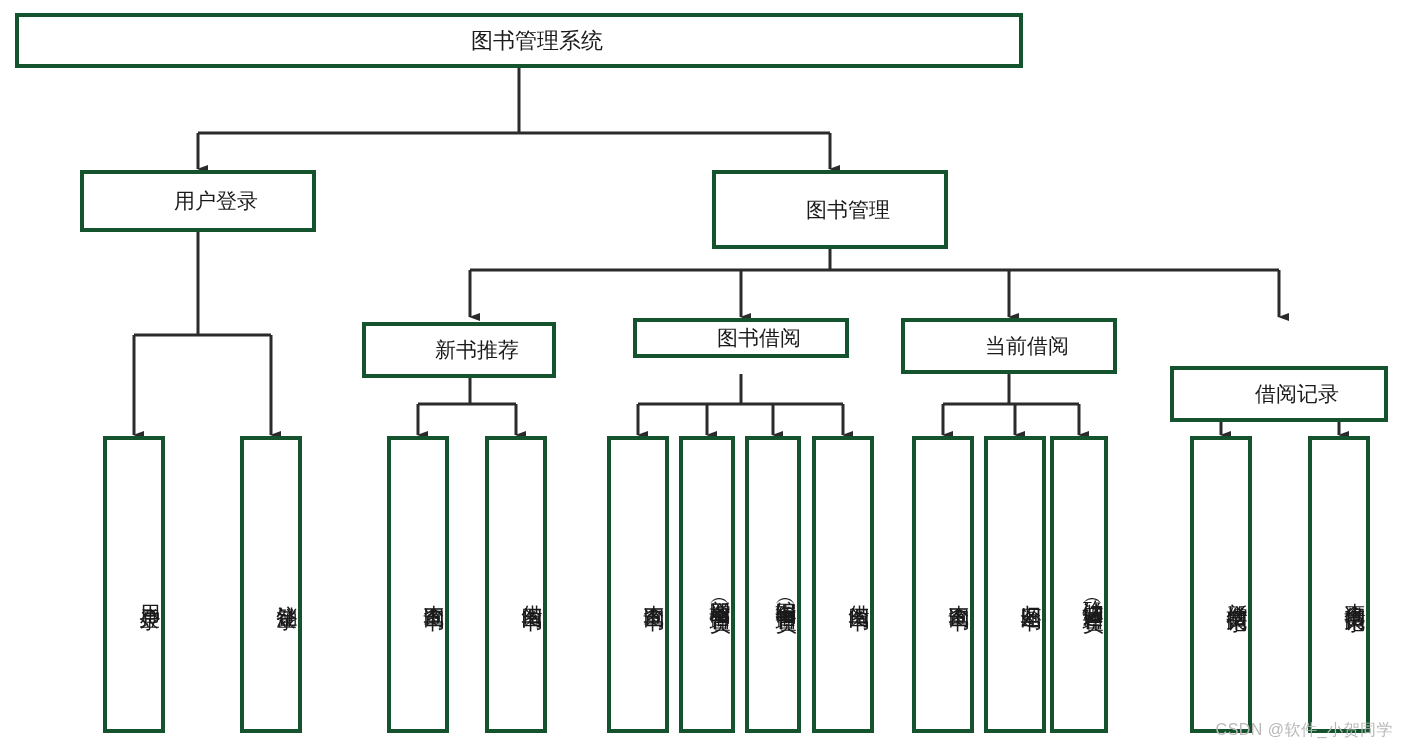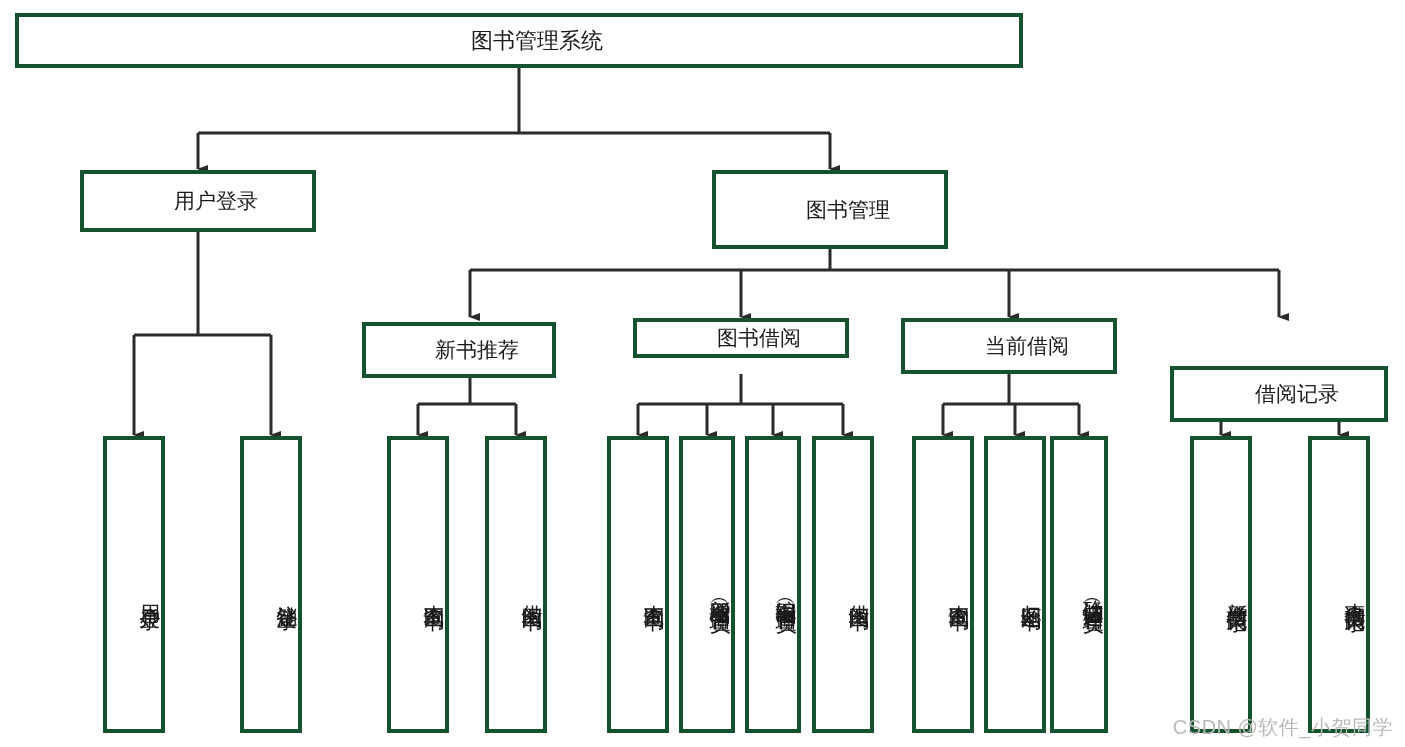--- a/index.html
+++ b/index.html
@@ -24,21 +24,21 @@
     text-orientation:upright;
     letter-spacing:2px;
     padding-top:14px;
     align-items:flex-start;
     justify-content:center;
     line-height:1.05;
     white-space:nowrap;
   }
   .watermark{
     position:absolute;right:12px;bottom:6px;
-    font-size:20px;color:#b9b9b9;letter-spacing:.5px;
+    font-size:16px;color:#b9b9b9;letter-spacing:.5px;
     pointer-events:none;user-select:none;
   }
 </style>
 </head>
 <body>
 
 <svg id="canvas" viewBox="0 0 1405 747" xmlns="http://www.w3.org/2000/svg">
   <defs>
     <marker id="arrowhead" markerWidth="10" markerHeight="12" refX="4" refY="10" orient="auto" markerUnits="userSpaceOnUse">
       <path d="M0,0 L8,0 L4,11 Z" fill="#2b2b2b"></path>

